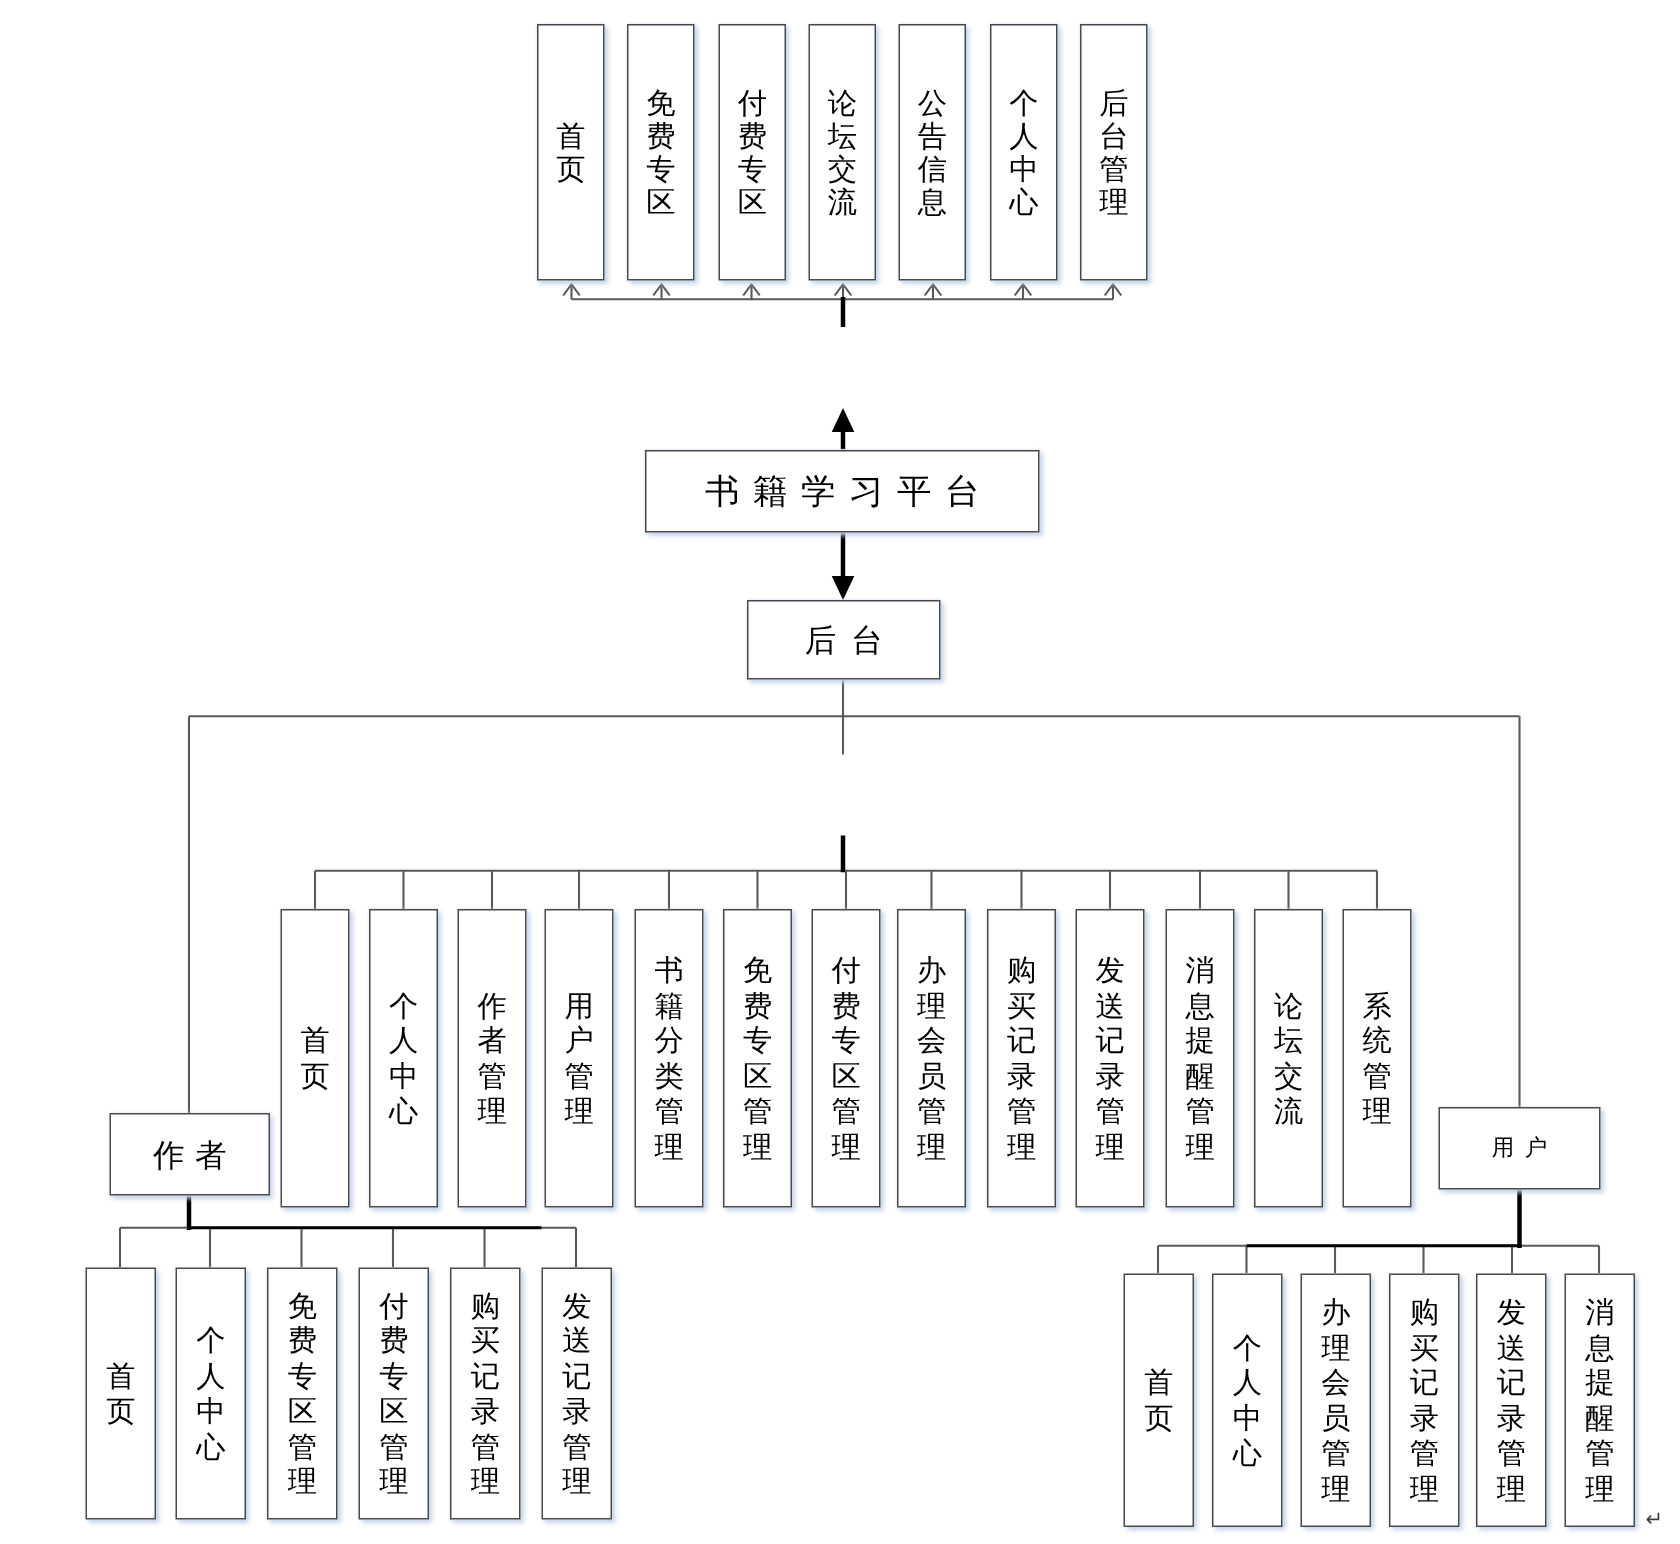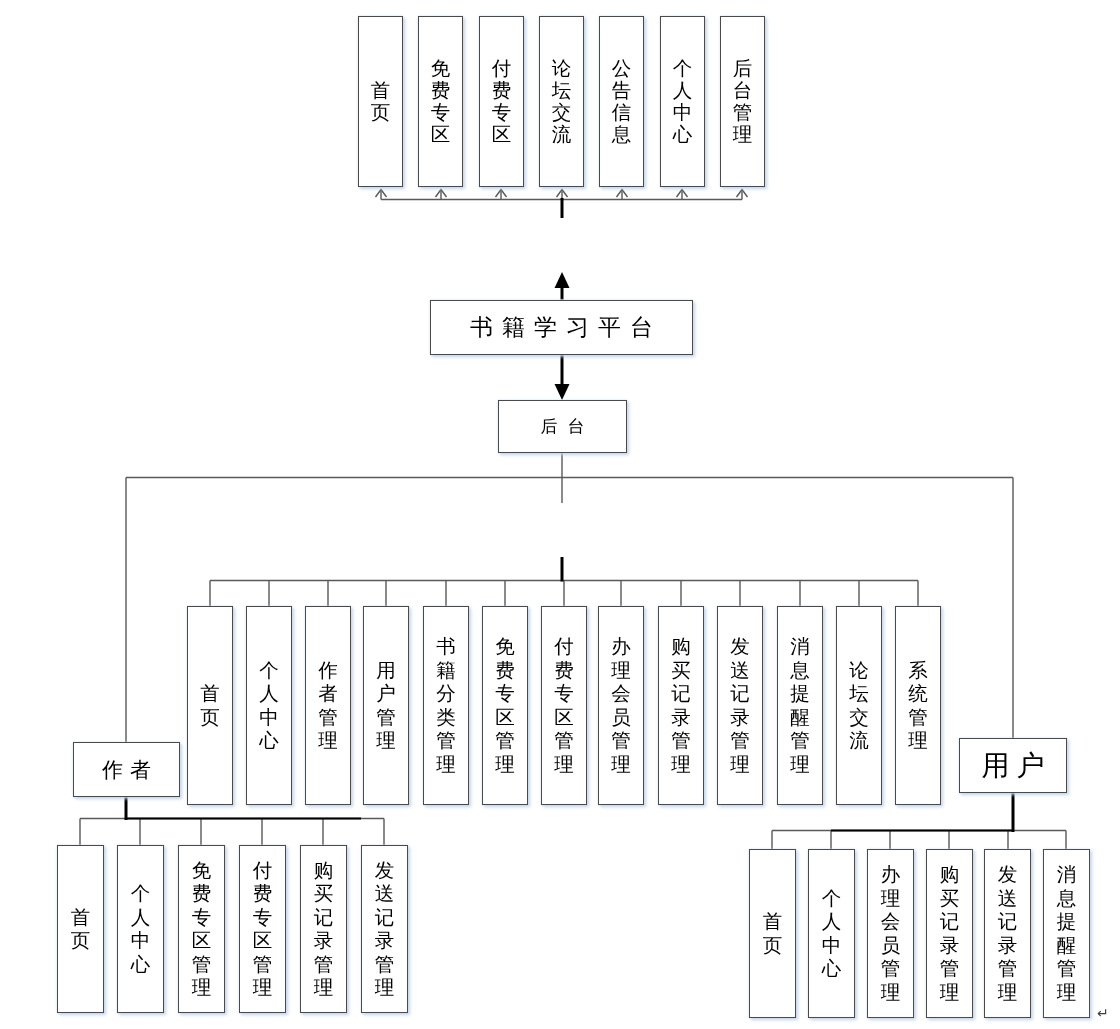--- a/index.html
+++ b/index.html
@@ -71,30 +71,30 @@
       <polygon points="562,400 554.5,384 569.5,384"></polygon>
     </g>
   </svg>
 
 
   <div class="node hbox" style="left:430px;top:300px;width:263px;height:55px;">
     <span style="font-size:23px;letter-spacing:9px;margin-right:-9px;">书籍学习平台</span>
   </div>
 
   <div class="node hbox" style="left:498px;top:400px;width:129px;height:53px;">
-    <span style="font-size:17px;letter-spacing:10px;margin-right:-10px;">后台</span>
+    <span style="font-size:21px;letter-spacing:10px;margin-right:-10px;">后台</span>
   </div>
 
 
   <div class="node hbox" style="left:73px;top:742px;width:107px;height:55px;">
     <span style="font-size:21px;letter-spacing:7px;margin-right:-7px;">作者</span>
   </div>
 
   <div class="node hbox" style="left:959px;top:738px;width:108px;height:55px;">
-    <span style="font-size:28px;letter-spacing:7px;margin-right:-7px;">用户</span>
+    <span style="font-size:15px;letter-spacing:7px;margin-right:-7px;">用户</span>
   </div>
 
   <div>
       <div class="node vbox" style="left: 358px; top: 16px; width: 45px; height: 171px;">
         <span style="line-height: 22px;">首
 页</span>
       </div>
       <div class="node vbox" style="left: 418px; top: 16px; width: 45px; height: 171px;">
         <span style="line-height: 22px;">免
 费

